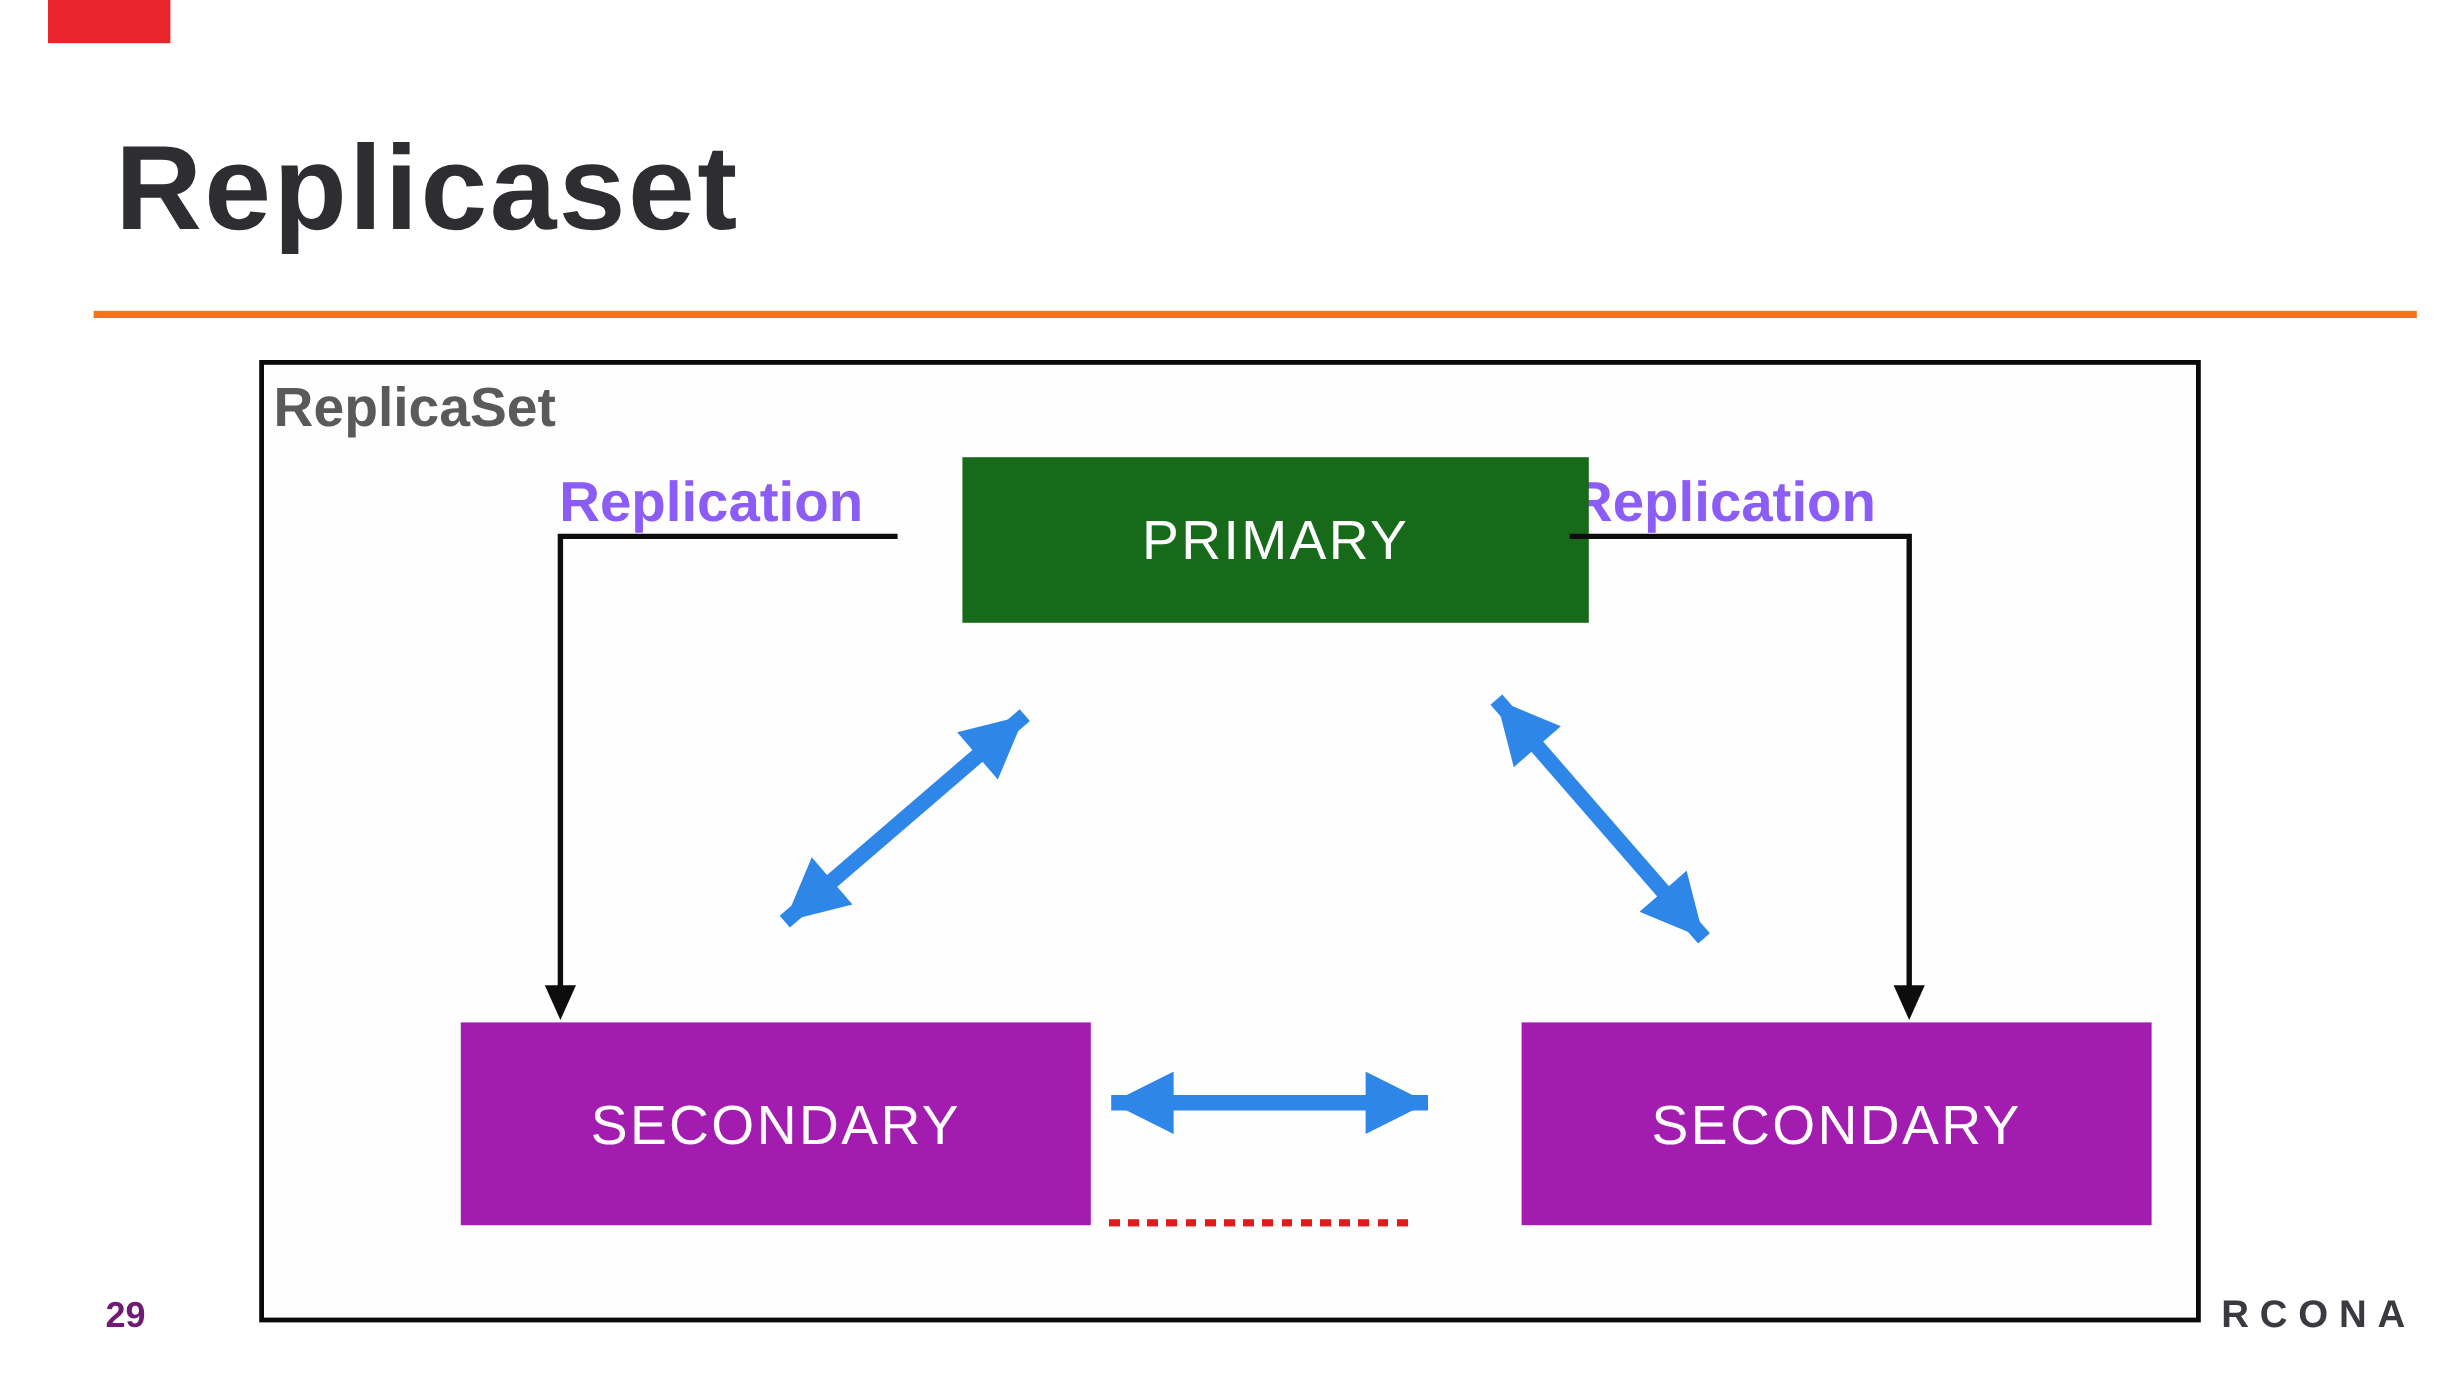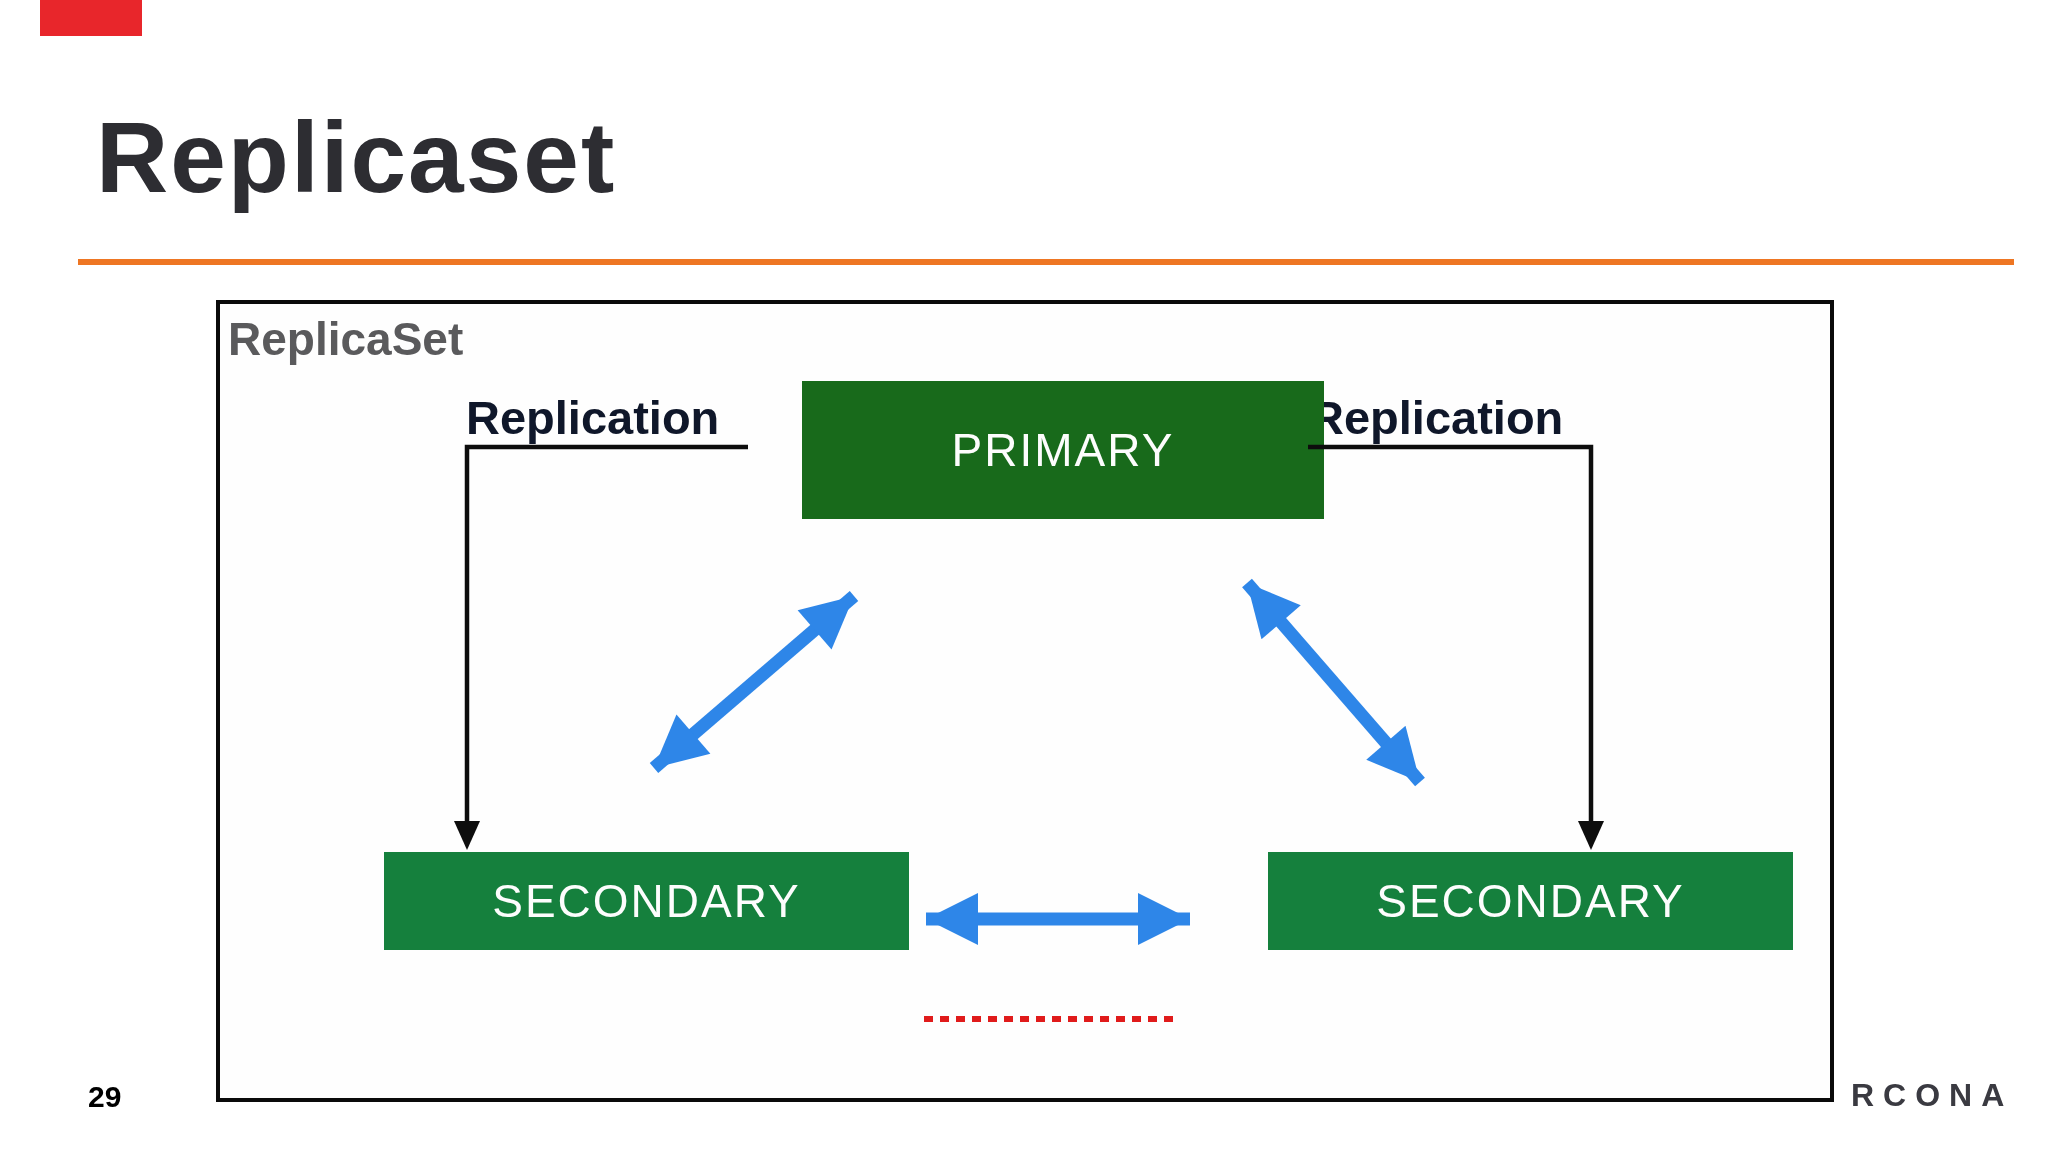--- a/index.html
+++ b/index.html
@@ -30,55 +30,55 @@
   }
 
   .diagram-title {
     position: absolute; left: 8px; top: 8px;
     font-size: 46px; font-weight: bold; color: #5a5a5c;
     letter-spacing: 0px;
   }
 
   .replication-label {
     position: absolute; top: 86px;
-    font-size: 47px; font-weight: bold; color: #0f172a;
+    font-size: 47px; font-weight: bold; color: #8b5cf6;
   }
   .replication-label.left  { left: 246px; }
   .replication-label.right { left: 1090px; }
 
   .node {
     position: absolute; display: flex; align-items: center; justify-content: center;
     color: #fdfdfd; font-size: 46px; font-weight: 400; letter-spacing: 2px; margin-left: 40px;
   }
   .node.primary {
     left: 542px; top: 77px; width: 522px; height: 138px;
     background: #186a1b;
   }
-  .node.secondary { width: 525px; height: 98px; background: #15803d; }
+  .node.secondary { width: 525px; height: 169px; background: #a21caf; }
   .node.secondary.s-left  { left: 124px;  top: 548px; }
   .node.secondary.s-right { left: 1008px; top: 548px; }
 
   .connector-svg {
     position: absolute; left: 0; top: 0; width: 1610px; height: 794px;
     pointer-events: none;
   }
 
   .heartbeat-label {
     position: absolute; left: 711px; top: 661px;
     font-size: 47px; font-weight: bold; color: #2b7de0;
   }
   .spellcheck-underline {
     position: absolute; left: 704px; top: 712px;
     width: 252px; height: 6px;
     background-image: repeating-linear-gradient(90deg, #e01b1b 0 9px, transparent 9px 16px);
   }
 
   .page-number {
     position: absolute; left: 88px; top: 1080px;
-    font-size: 30px; font-weight: bold; color: #000000;
+    font-size: 30px; font-weight: bold; color: #701a75;
   }
 
   .brand-text {
     position: absolute; left: 1851px; top: 1077px;
     font-size: 32px; font-weight: bold; color: #3a3a41;
     letter-spacing: 9px; white-space: nowrap;
   }
 </style>
 </head>
 <body>

